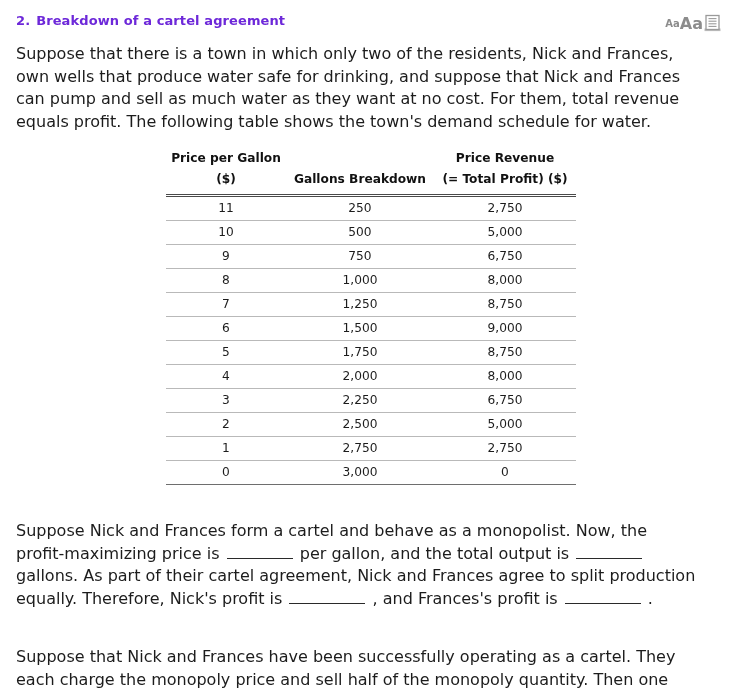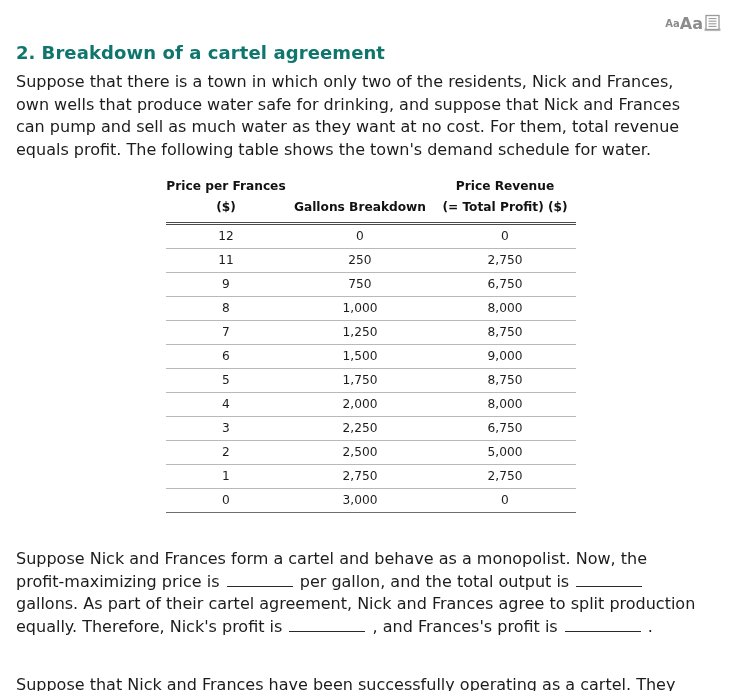--- a/index.html
+++ b/index.html
@@ -17,27 +17,26 @@
   }
 
   
   .q-header {
     display: flex;
     align-items: flex-start;
     justify-content: space-between;
     padding: 13px 11px 0 16px;
   }
   .q-title {
-    font-size: 18px;
-    font-weight: bold;
-    color: #0f766e;
+    font-size: 13px;
+    font-weight: bold;
+    color: #6d28d9;
     letter-spacing: 0.1px;
     line-height: 16px;
     white-space: nowrap;
-    margin-top: 32px;
   }
   .q-title .q-num {
     margin-right: 6px;
   }
   .toolbar {
     display: flex;
     align-items: center;
     padding-top: 1px;
   }
   .tool-small-aa {
@@ -164,42 +163,42 @@
     </span>
   </div>
 </div>
 
 <p class="para intro-para">Suppose that there is a town in which only two of the residents, Nick and Frances, own wells that produce water safe for drinking, and suppose that Nick and Frances can pump and sell as much water as they want at no cost. For them, total revenue equals profit. The following table shows the town's demand schedule for water.</p>
 
 <div class="table-wrap">
   <table class="dtable">
     <thead>
       <tr class="hdr-line1">
-        <th class="col-price">Price per Frances</th>
+        <th class="col-price">Price per Gallon</th>
         <th class="col-gallons"></th>
         <th class="col-revenue">Price Revenue</th>
       </tr>
       <tr class="hdr-line2">
         <th class="col-price">($)</th>
         <th class="col-gallons">Gallons Breakdown</th>
         <th class="col-revenue">(= Total Profit) ($)</th>
       </tr>
     </thead>
     <tbody id="table-body">
         <tr>
-          <td class="col-price">12</td>
-          <td class="col-gallons">0</td>
-          <td class="col-revenue">0</td>
-        </tr>
-        <tr>
           <td class="col-price">11</td>
           <td class="col-gallons">250</td>
           <td class="col-revenue">2,750</td>
         </tr>
         <tr>
+          <td class="col-price">10</td>
+          <td class="col-gallons">500</td>
+          <td class="col-revenue">5,000</td>
+        </tr>
+        <tr>
           <td class="col-price">9</td>
           <td class="col-gallons">750</td>
           <td class="col-revenue">6,750</td>
         </tr>
         <tr>
           <td class="col-price">8</td>
           <td class="col-gallons">1,000</td>
           <td class="col-revenue">8,000</td>
         </tr>
         <tr>

